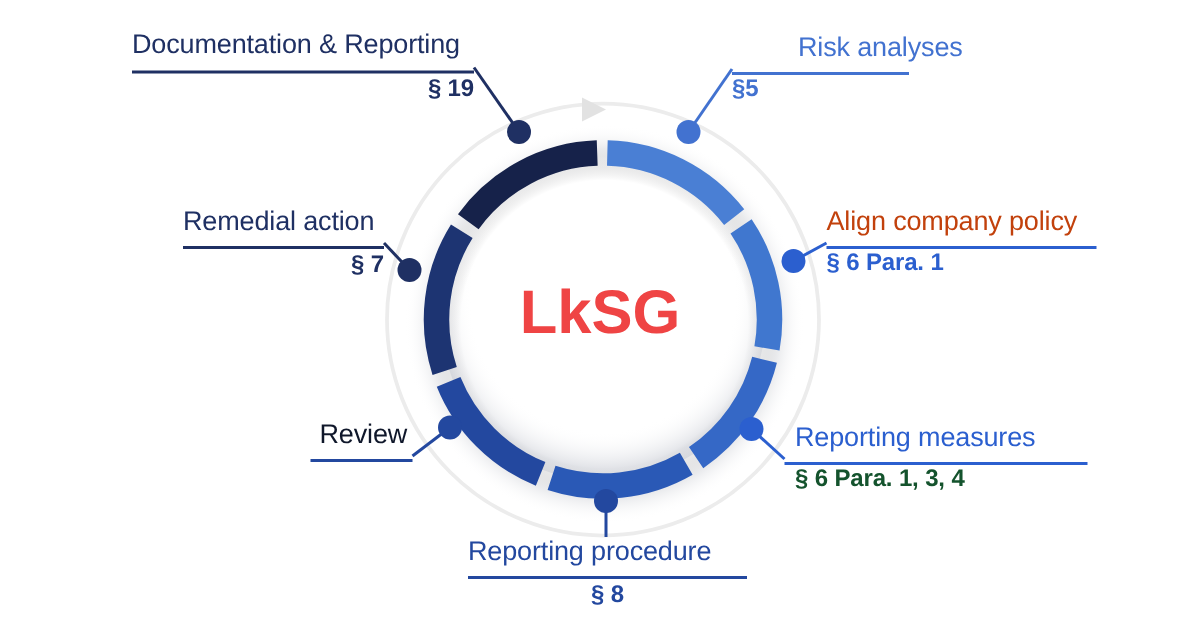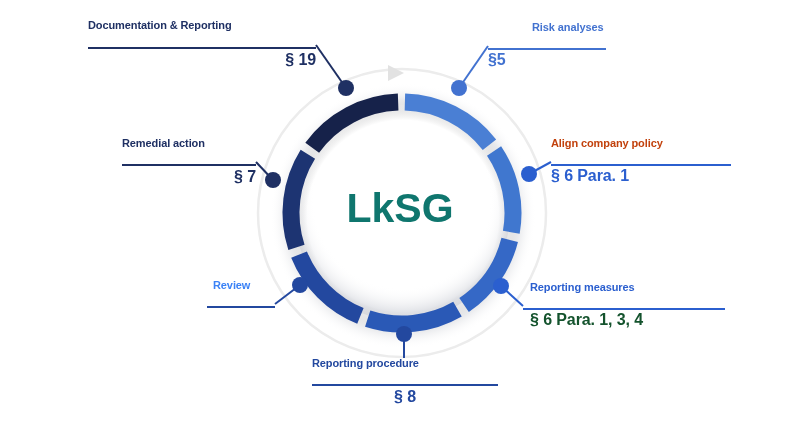--- a/index.html
+++ b/index.html
@@ -23,22 +23,22 @@
     top: 0;
     width: 800px;
     height: 425px;
   }
   .label-block {
     position: absolute;
     line-height: 1.05;
     white-space: nowrap;
   }
   .label-title {
-    font-size: 11px;
-    font-weight: bold;
+    font-size: 18px;
+    font-weight: normal;
     letter-spacing: -0.1px;
   }
   .label-rule {
     height: 2px;
     margin-top: 2px;
     margin-bottom: 2px;
   }
   .label-sub {
     font-size: 16px;
     font-weight: bold;
@@ -49,21 +49,21 @@
   .sub-center{ text-align: center; }
 
   #center-text {
     position: absolute;
     left: 0;
     top: 185px;
     width: 800px;
     text-align: center;
     font-size: 41px;
     font-weight: bold;
-    color: #0f766e;
+    color: #ef4444;
     letter-spacing: 0px;
     pointer-events: none;
   }
 </style>
 </head>
 <body>
 
 <div id="diagram">
 
   <svg id="svg-layer" viewBox="0 0 800 425">
@@ -153,21 +153,21 @@
         <div class="label-title" style="color: rgb(43, 95, 207);">Reporting measures</div>
       </div>
       <div class="label-block label-rule" style="left: 523px; top: 306px; width: 202px; background: rgb(43, 95, 207);"></div>
       <div class="label-block label-sub sub-left" style="left: 530px; top: 312px; width: 180px; color: #14532d;">§ 6 Para. 1, 3, 4</div>
       <div class="label-block" style="left: 312px; top: 358px; width: 186px;">
         <div class="label-title" style="color: rgb(35, 72, 159);">Reporting procedure</div>
       </div>
       <div class="label-block label-rule" style="left: 312px; top: 382px; width: 186px; background: rgb(35, 72, 159);"></div>
       <div class="label-block label-sub sub-center" style="left: 312px; top: 389px; width: 186px; color: rgb(35, 72, 159);">§ 8</div>
       <div class="label-block" style="left: 213px; top: 280px; width: 68px;">
-        <div class="label-title" style="color: #3b82f6;">Review</div>
+        <div class="label-title" style="color: #0f172a;">Review</div>
       </div>
       <div class="label-block label-rule" style="left: 207px; top: 304px; width: 68px; background: rgb(35, 72, 159);"></div>
       <div class="label-block" style="left: 122px; top: 138px; width: 134px;">
         <div class="label-title" style="color: rgb(31, 48, 99);">Remedial action</div>
       </div>
       <div class="label-block label-rule" style="left: 122px; top: 162px; width: 134px; background: rgb(31, 48, 99);"></div>
       <div class="label-block label-sub sub-right" style="left: 122px; top: 169px; width: 134px; color: rgb(31, 48, 99);">§ 7</div>
     </div>
 
 </div>

